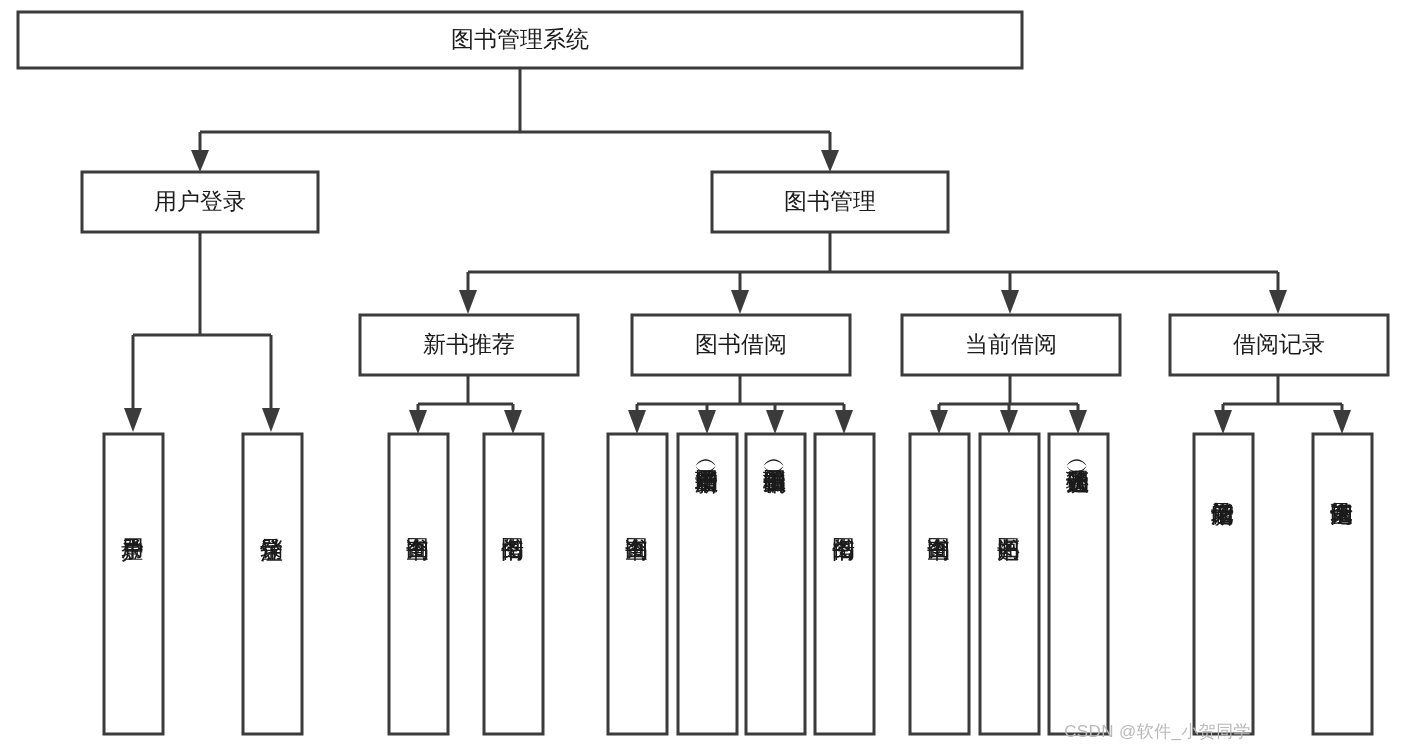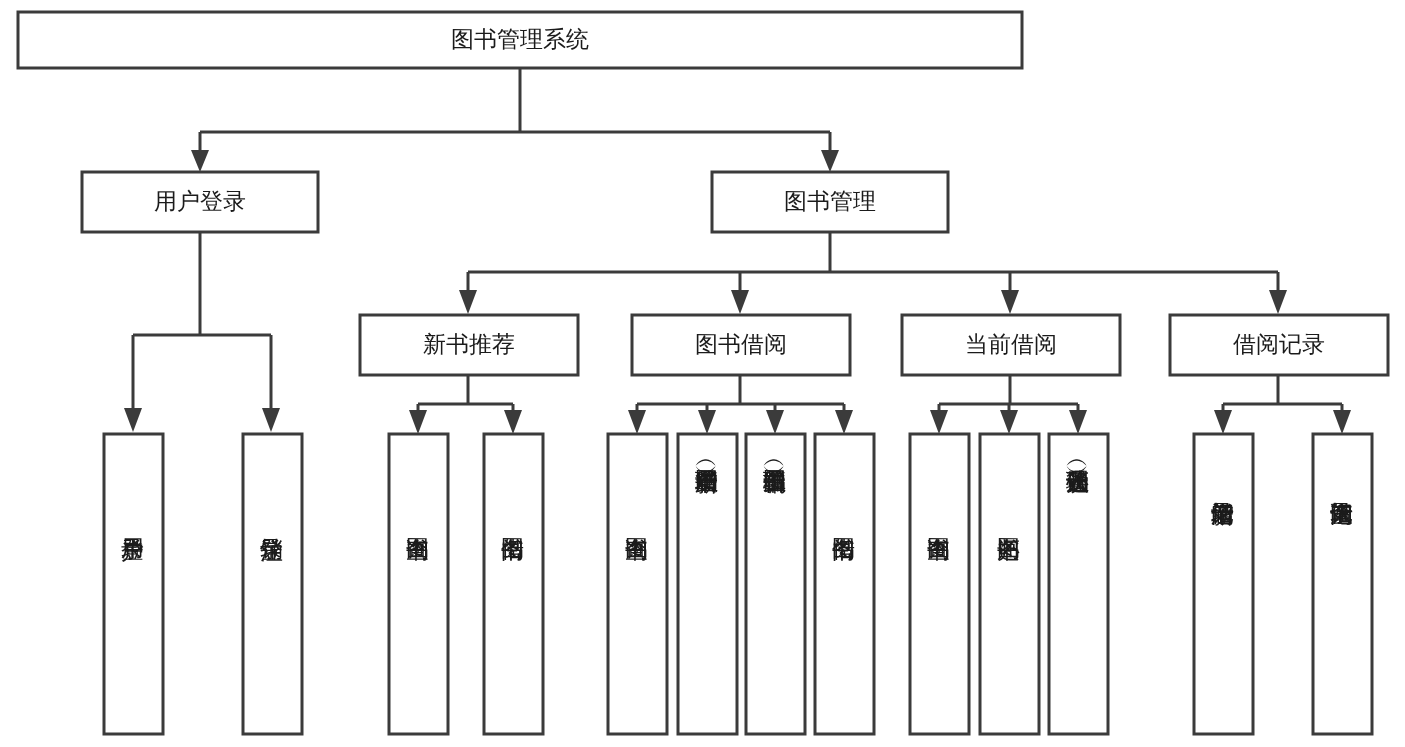--- a/index.html
+++ b/index.html
@@ -230,14 +230,15 @@
       <text class="node-label-v" x="1223" y="484" writing-mode="tb" glyph-orientation-vertical="0">新增借阅记录</text>
     </g>
 
     <g>
       <rect class="node-box" x="1313" y="434" width="59" height="300"></rect>
       <text class="node-label-v" x="1342" y="484" writing-mode="tb" glyph-orientation-vertical="0">查询借阅记录</text>
     </g>
 
   </svg>
 
+  <div class="watermark-text">CSDN @软件_小贺同学</div>
 
 </div>
 
 </body></html>

